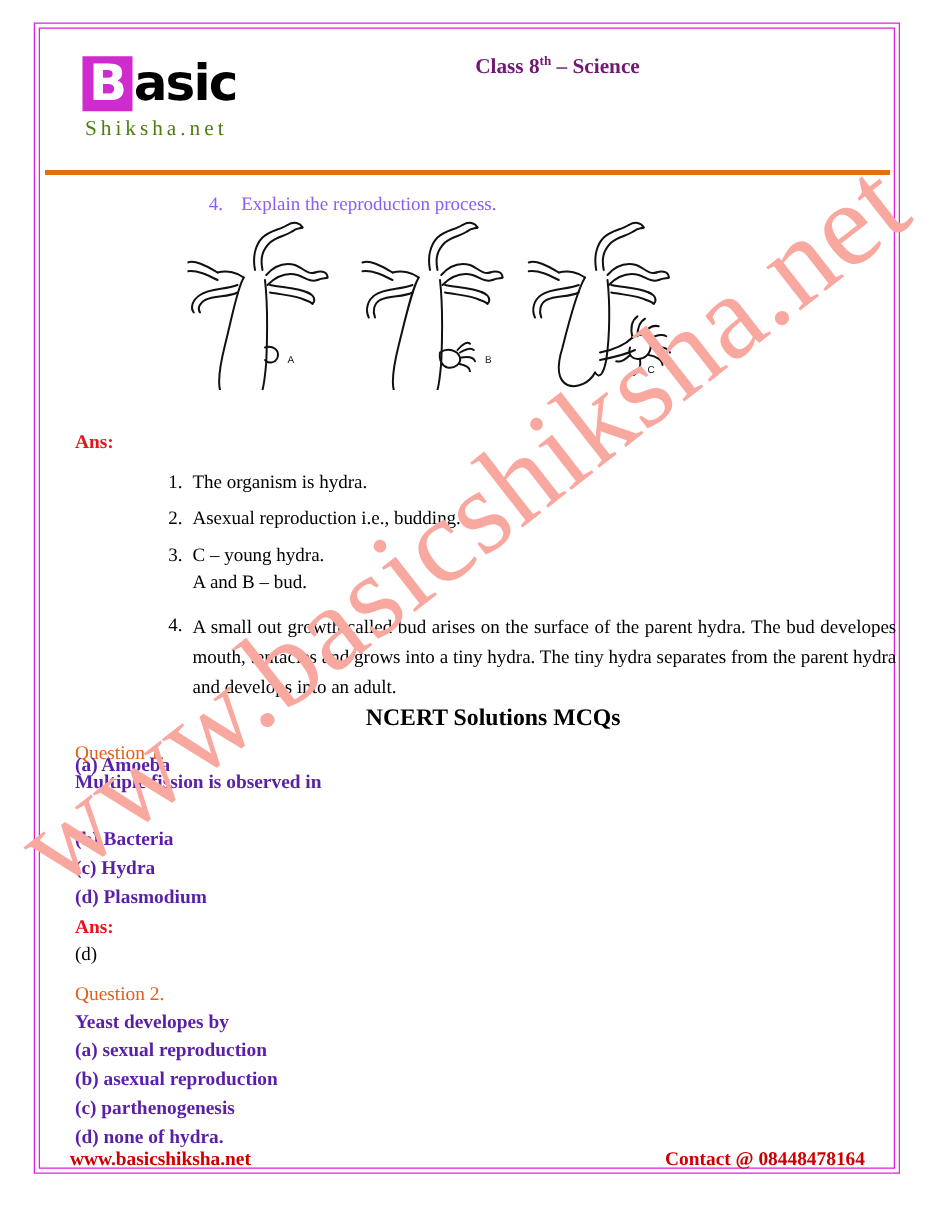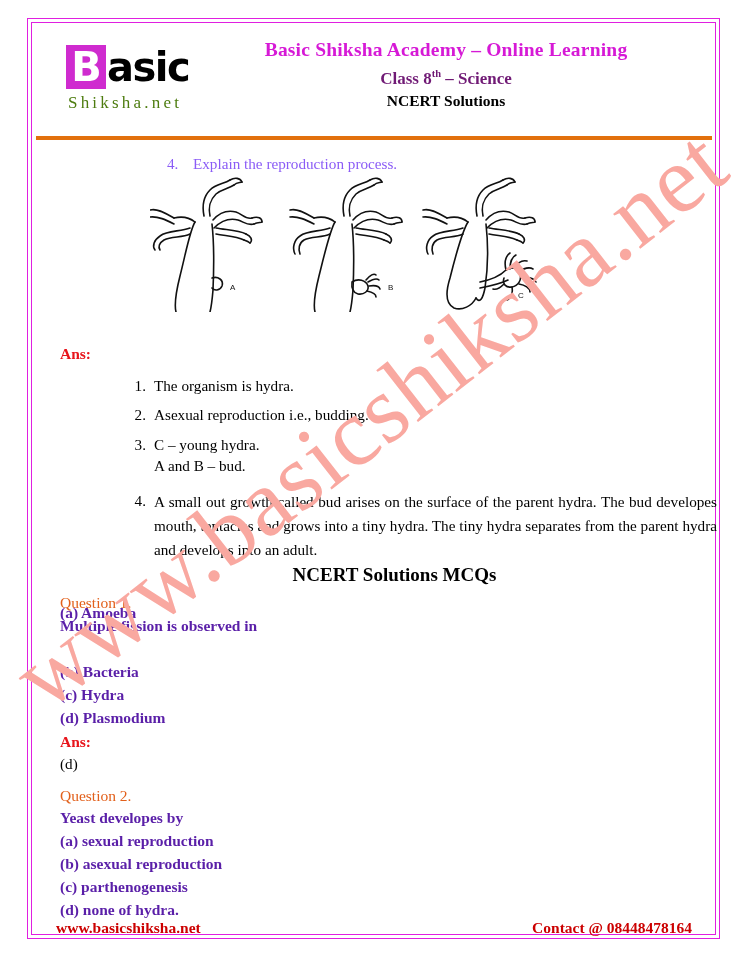--- a/index.html
+++ b/index.html
@@ -292,23 +292,21 @@
 
     <div id="logo">
       <div id="logo-wordmark">
         <div id="logo-b-box">B</div>
         <div id="logo-asic">asic</div>
       </div>
       <div id="logo-sub">Shiksha.net</div>
     </div>
 
     <div id="header-titles">
-      <div class="title-line1">Basic Shiksha Academy – Online  Learning</div>
       <div class="title-line2"><span>Class 8</span><sup>th</sup><span> – Science</span></div>
-      <div class="title-line4">NCERT Solutions</div>
     </div>
 
   </div>
   <div id="header-rule"></div>
 
   <div id="content">
 
     <div id="q4" class="q-line">
       <span class="num">4.</span><span>Explain  the reproduction process.</span>
     </div>

